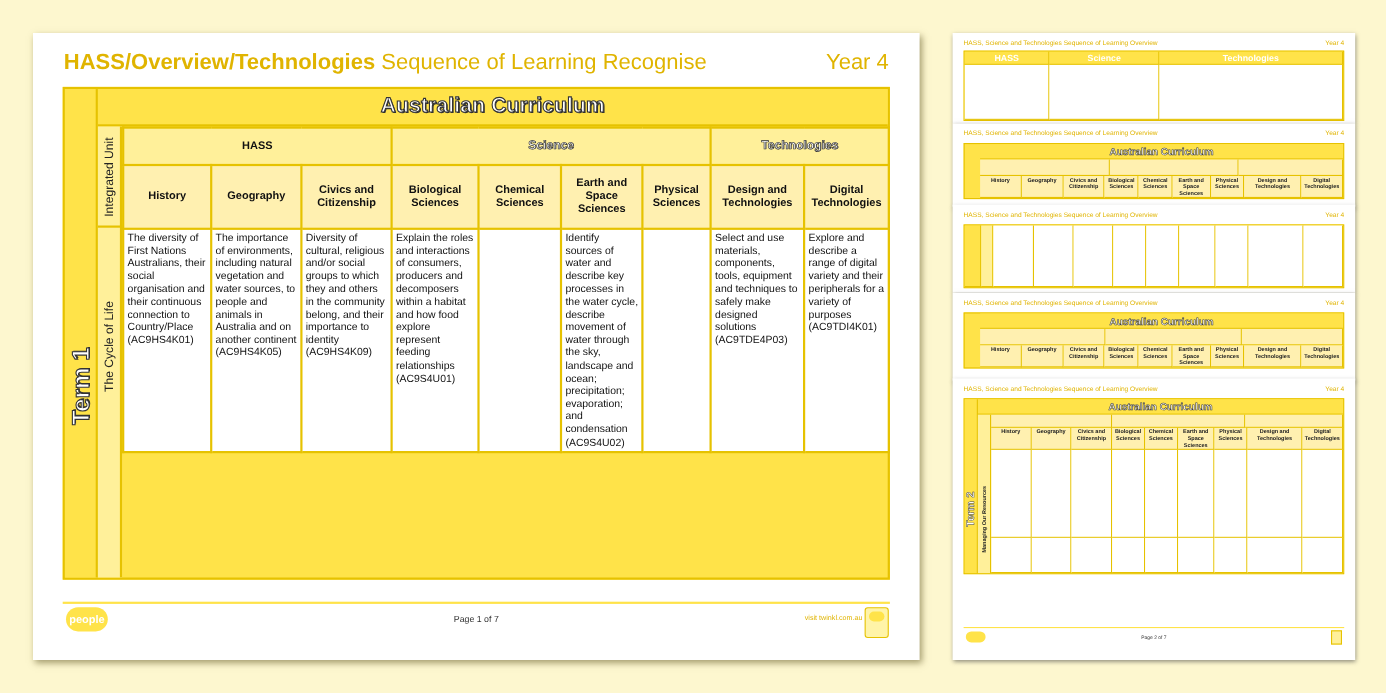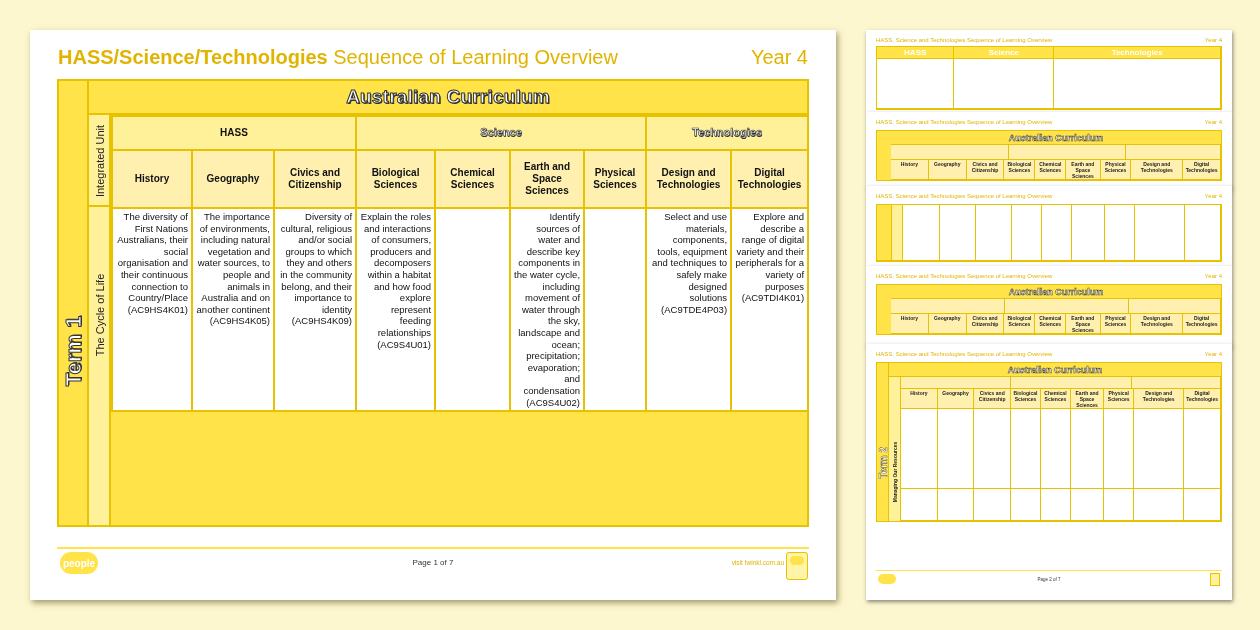--- a/index.html
+++ b/index.html
@@ -23,21 +23,21 @@
   .unit-col { position: absolute; left: 30px; top: 34px; width: 22px; height: 410px; background: #fff09a; border-right: 2px solid #e6c200; }
   .unit-top { position: absolute; left: 0; top: 0; width: 22px; height: 92px; border-bottom: 2px solid #e6c200; }
   .vtext { position: absolute; transform: translate(-50%, -50%) rotate(-90deg); white-space: nowrap; font-size: 11px; color: #222; }
 
   table.cur { position: absolute; left: 52px; top: 34px; width: 696px; border-collapse: collapse; table-layout: fixed; }
   table.cur td { border: 2px solid #e6c200; vertical-align: top; font-size: 9.5px; line-height: 11.6px; color: #111; padding: 2px 3px; }
   td.grp { background: #fff09a; height: 34px; text-align: center; vertical-align: middle !important; font-weight: bold; font-size: 10px !important; }
   td.grp.stroke span { color: #fff; -webkit-text-stroke: 0.6px #333; text-shadow: 0.5px 0.5px 0 #333; font-size: 11px; }
   td.sub { background: #fff0b0; height: 58px; text-align: center; vertical-align: middle !important; font-weight: bold; font-size: 10px !important; line-height: 12px !important; }
   td.cell { background: #fff; }
-  tr.r1 td.cell { height: 198px; text-align: right; }
+  tr.r1 td.cell { height: 198px; }
   tr.r2 td.cell { height: 120px; }
 
   .footer-line { position: absolute; left: 27px; top: 517px; width: 752px; height: 2px; background: #ffe349; }
   .logo { position: absolute; left: 30px; top: 522px; width: 38px; height: 22px; background: #ffe349; border-radius: 11px; color: #fff; font-size: 10px; font-weight: bold; display: flex; align-items: center; justify-content: center; }
   .page-num { position: absolute; left: 0; width: 806px; top: 528px; text-align: center; font-size: 8px; color: #333; }
   .visit { position: absolute; right: 52px; top: 529px; font-size: 6.5px; color: #e0b400; }
   .badge { position: absolute; right: 28px; top: 522px; width: 22px; height: 28px; background: #fff4a8; border: 1px solid #e6c200; border-radius: 3px; }
   .badge::before { content: ""; position: absolute; left: 3px; top: 3px; width: 14px; height: 9px; background: #ffe349; border-radius: 5px; }
 
   
@@ -47,21 +47,21 @@
   .t-grid { position: absolute; left: 10px; top: 18px; right: 10px; border: 1px solid #e6c200; background: #ffe349; }
   .t-head { height: 14px; background: #ffe349; text-align: center; font-size: 9px; font-weight: bold; color: #fff; -webkit-text-stroke: 0.5px #333; line-height: 14px; border-bottom: 1px solid #e6c200; }
   .t-row { display: flex; font-size: 5px; font-weight: bold; color: #222; }
   .t-row div { border-right: 1px solid #e6c200; border-bottom: 1px solid #e6c200; text-align: center; background: #fff0b0; padding: 1px; overflow: hidden; }
   .t-cells div { background: #fff; text-align: left; font-weight: normal; font-size: 4px; line-height: 5px; }
 </style>
 </head>
 <body>
 
 <div class="page main-page">
-  <div class="doc-title"><b>HASS/Science/Technologies</b><span> Sequence of Learning Overview</span></div>
+  <div class="doc-title"><b>HASS/Overview/Technologies</b><span> Sequence of Learning Recognise</span></div>
   <div class="doc-year">Year 4</div>
 
   <div class="grid">
     <div class="term-col">
       <div class="term-label">Term 1</div>
     </div>
     <div class="curr-head">
         <span>Australian Curriculum</span>
       </div>
 
@@ -100,21 +100,21 @@
         <td class="sub">Physical Sciences</td>
         <td class="sub">Design and Technologies</td>
         <td class="sub">Digital Technologies</td>
       </tr>
       <tr class="r1">
         <td class="cell">The diversity of First Nations Australians, their social organisation and their continuous connection to Country/Place (AC9HS4K01)</td>
         <td class="cell">The importance of environments, including natural vegetation and water sources, to people and animals in Australia and on another continent (AC9HS4K05)</td>
         <td class="cell">Diversity of cultural, religious and/or social groups to which they and others in the community belong, and their importance to identity (AC9HS4K09)</td>
         <td class="cell">Explain the roles and interactions of consumers, producers and decomposers within a habitat and how food explore represent feeding relationships (AC9S4U01)</td>
         <td class="cell"></td>
-        <td class="cell">Identify sources of water and describe key components in the water cycle, including movement of water through the sky, landscape and ocean; precipitation; evaporation; and condensation (AC9S4U02)</td>
+        <td class="cell">Identify sources of water and describe key processes in the water cycle, describe movement of water through the sky, landscape and ocean; precipitation; evaporation; and condensation (AC9S4U02)</td>
         <td class="cell"></td>
         <td class="cell">Select and use materials, components, tools, equipment and techniques to safely make designed solutions (AC9TDE4P03)</td>
         <td class="cell">Explore and describe a range of digital variety and their peripherals for a variety of purposes (AC9TDI4K01)</td>
       </tr>
     </tbody>
       </table>
   </div>
 
   <div class="footer-line"></div>
   <div class="logo">people</div>

